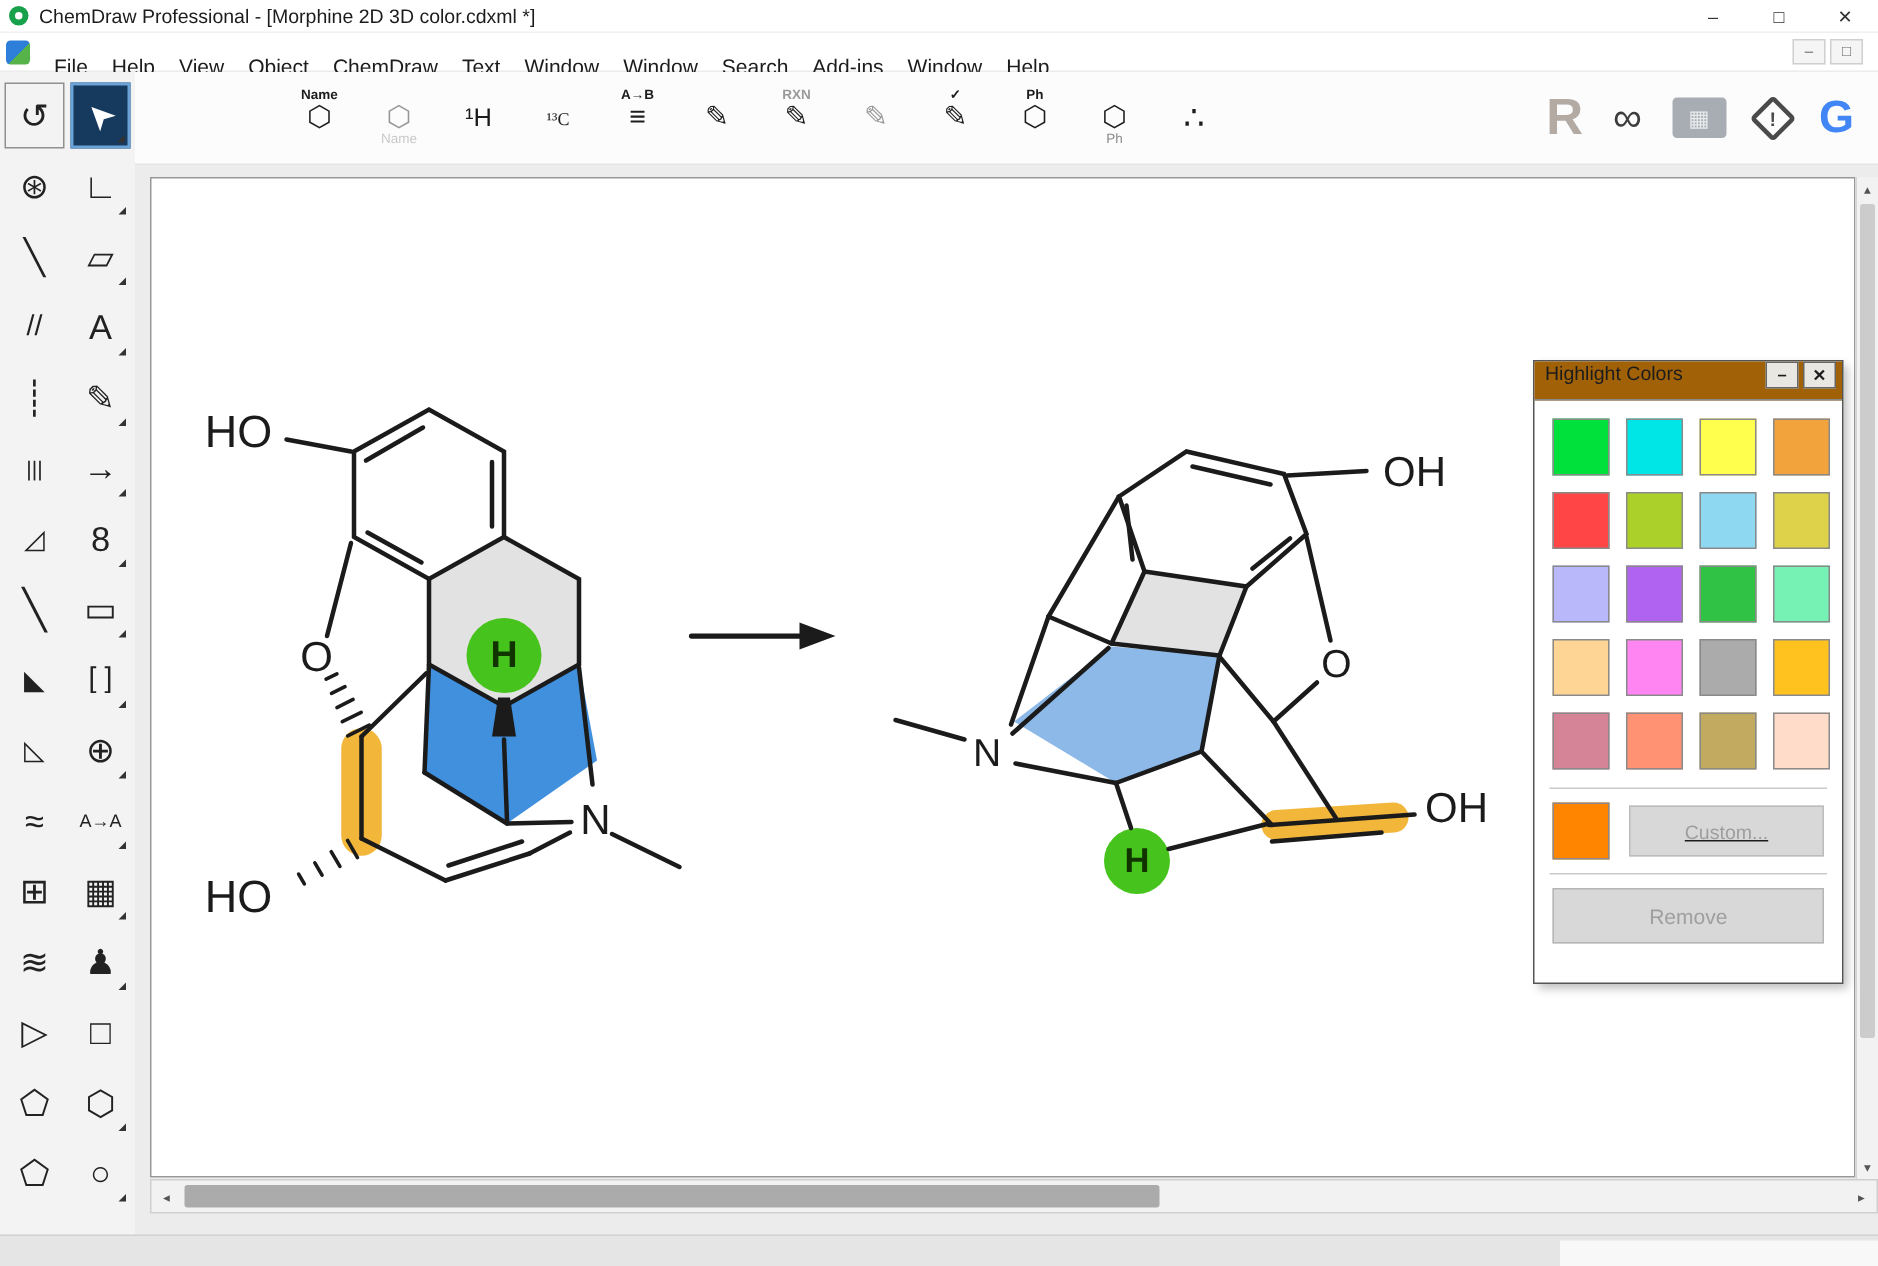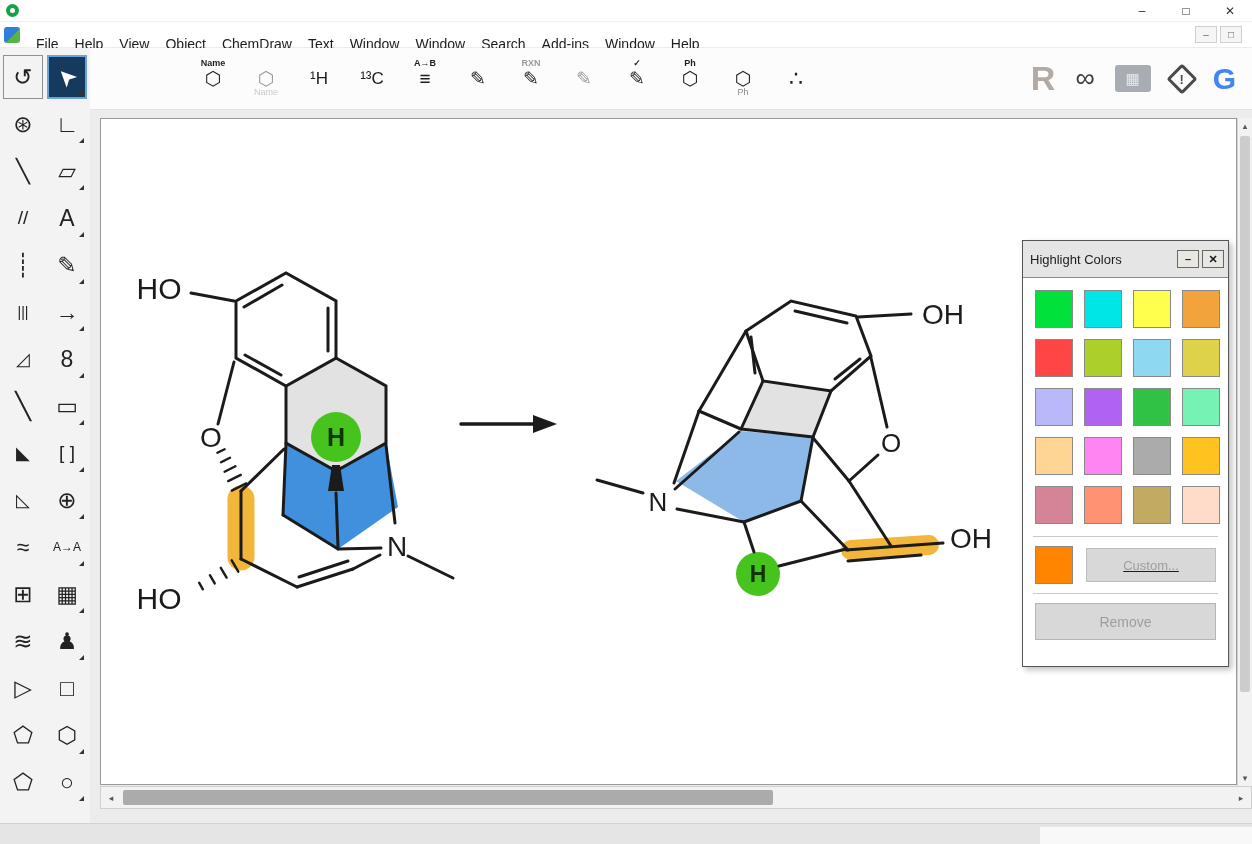--- a/index.html
+++ b/index.html
@@ -55,36 +55,37 @@
   .hthumb { position:absolute; left:22px; top:3px; width:650px; height:15px; background:#ababab; border-radius:2px; }
   .vscroll { position:absolute; right:0; top:118px; width:15px; height:668px; background:#f2f2f2; border-left:1px solid #d5d5d5; }
   .vscroll .scroll-btn { width:100%; height:16px; }
   .vthumb { position:absolute; top:18px; left:2px; width:10px; height:556px; background:#cccccc; border-radius:2px; }
   .vscroll .scroll-btn.down { position:absolute; bottom:0; }
   .bottom-bar { position:absolute; left:0; right:0; bottom:0; height:21px; background:#e5e5e5; border-top:1px solid #d2d2d2; }
   .bottom-right-panel { position:absolute; right:0; bottom:0; width:212px; height:17px; background:#f8f8f8; }
 
   
   .hc-window { position:absolute; left:1022px; top:240px; width:207px; background:#fff; border:1px solid #555; box-shadow:3px 3px 6px rgba(0,0,0,.25); z-index:10; }
-  .hc-title { display:flex; align-items:center; height:37px; background:#e5e5e5; border-bottom:1px solid #8a8a8a; padding:0 4px 0 7px; font-size:13px; }
+  .hc-title { display:flex; align-items:flex-start; height:26px; background:#a16207; border-bottom:1px solid #8a8a8a; padding:0 4px 0 7px; font-size:13px; }
   .hc-title-text { flex:1; }
   .hc-btn { width:22px; height:18px; background:#e9e7e1; border:1px solid #666; font-size:11px; display:flex; align-items:center; justify-content:center; margin-left:3px; font-weight:700; }
   .hc-grid { display:grid; grid-template-columns:repeat(4,38px); gap:11px; padding:12px; }
   .swatch { width:38px; height:38px; border:1px solid #8a8a8a; }
   .hc-sep { border-top:1px solid #c9c9c9; margin:0 10px; }
   .hc-bottom { display:flex; align-items:center; gap:13px; padding:9px 12px;text-decoration:underline; }
   .hc-current { width:38px; height:38px; border:1px solid #8a8a8a; }
   .hc-custom { flex:1; height:34px; background:#d8d8d8; border:1px solid #bcbcbc; color:#9e9e9e; font-size:13px; display:flex; align-items:center; justify-content:center; }
   .hc-remove { margin:9px 12px 26px; height:37px; width:calc(100% - 24px); background:#d8d8d8; border:1px solid #b5b5b5; color:#9e9e9e; font-size:14px; display:flex; align-items:center; justify-content:center; }
 </style>
 </head>
 <body>
 
 <div class="titlebar">
   <span class="app-icon"></span>
+  <span class="title-text">ChemDraw Professional - [Morphine 2D 3D color.cdxml *]</span>
   <div class="win-controls">
     <div class="win-btn">–</div>
     <div class="win-btn">□</div>
     <div class="win-btn">✕</div>
   </div>
 </div>
 
 <div class="menubar">
   <span class="doc-icon"></span>
 
@@ -133,21 +134,21 @@
       </div>
 
       <div class="tb-item">
         <span class="tb-top"></span>
         <span class="tb-glyph" style="font-size: 17px;">¹H</span>
         <span class="tb-sub"></span>
       </div>
 
       <div class="tb-item">
         <span class="tb-top"></span>
-        <span class="tb-glyph" style="font-size: 17px;">¹³C</span>
+        <span class="tb-glyph" style="font-size: 12px; font-family: Liberation Serif, serif;">¹³C</span>
         <span class="tb-sub"></span>
       </div>
 
       <div class="tb-item">
         <span class="tb-top">A→B</span>
         <span class="tb-glyph">≡</span>
         <span class="tb-sub"></span>
       </div>
 
       <div class="tb-item">

